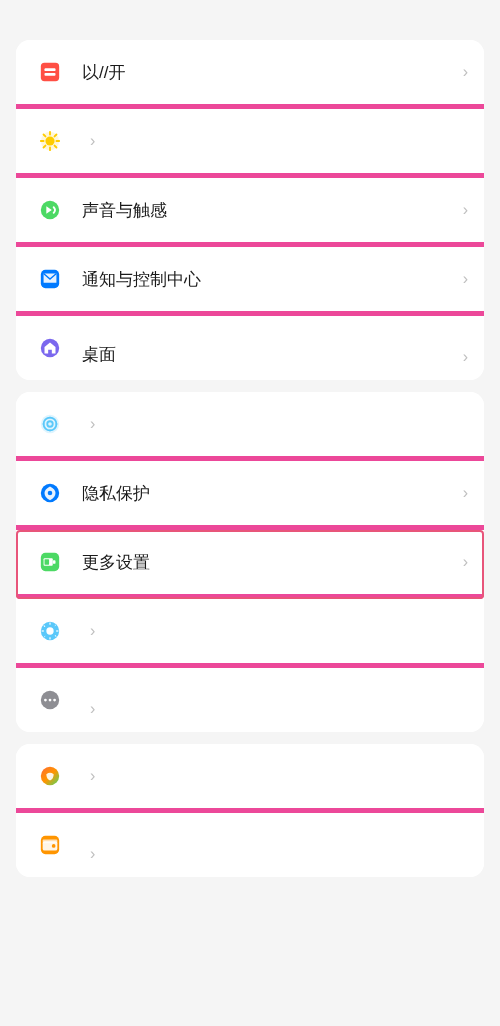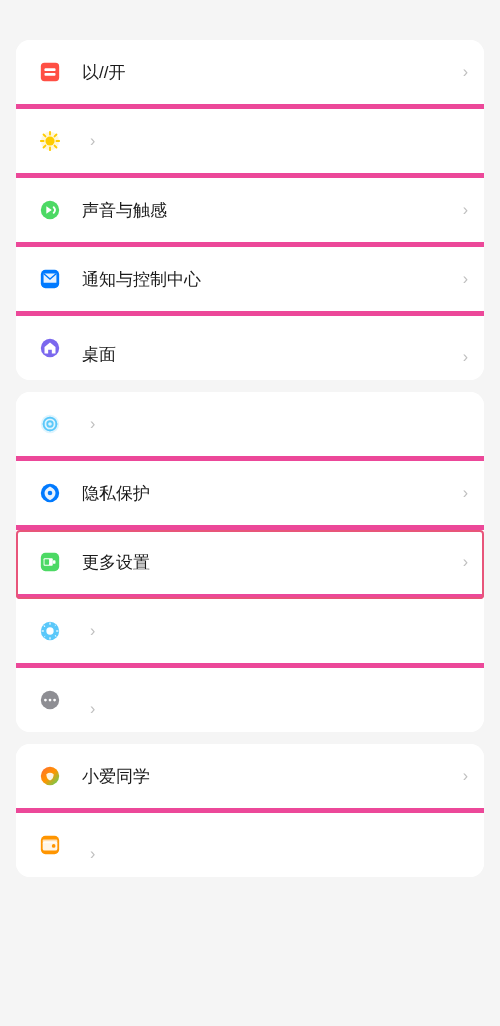--- a/index.html
+++ b/index.html
@@ -222,21 +222,20 @@
       <defs>
         <linearGradient id="grad1" x1="0%" y1="0%" x2="100%" y2="100%">
           <stop offset="0%" style="stop-color:#ff6b35"></stop>
           <stop offset="50%" style="stop-color:#ff9500"></stop>
           <stop offset="100%" style="stop-color:#4cd964"></stop>
         </linearGradient>
       </defs>
       <path d="M8 10 Q12 7 16 10 Q16 15 12 17 Q8 15 8 10Z" fill="white" opacity="0.9"></path>
     </svg>
         </div>
-        <span class="menu-label">小爱同学</span>
         <span class="chevron">›</span>
       </div>
       <div class="menu-item">
         <div class="icon-wrapper" style="background: transparent;">
           <svg viewBox="0 0 24 24">
       <rect x="2" y="2" width="20" height="20" rx="5" fill="#ff9500"></rect>
       <rect x="4" y="8" width="16" height="10" rx="2" fill="white" opacity="0.9"></rect>
       <rect x="4" y="6" width="16" height="4" rx="1" fill="white" opacity="0.7"></rect>
       <circle cx="16" cy="13" r="2" fill="#ff9500"></circle>
     </svg>

